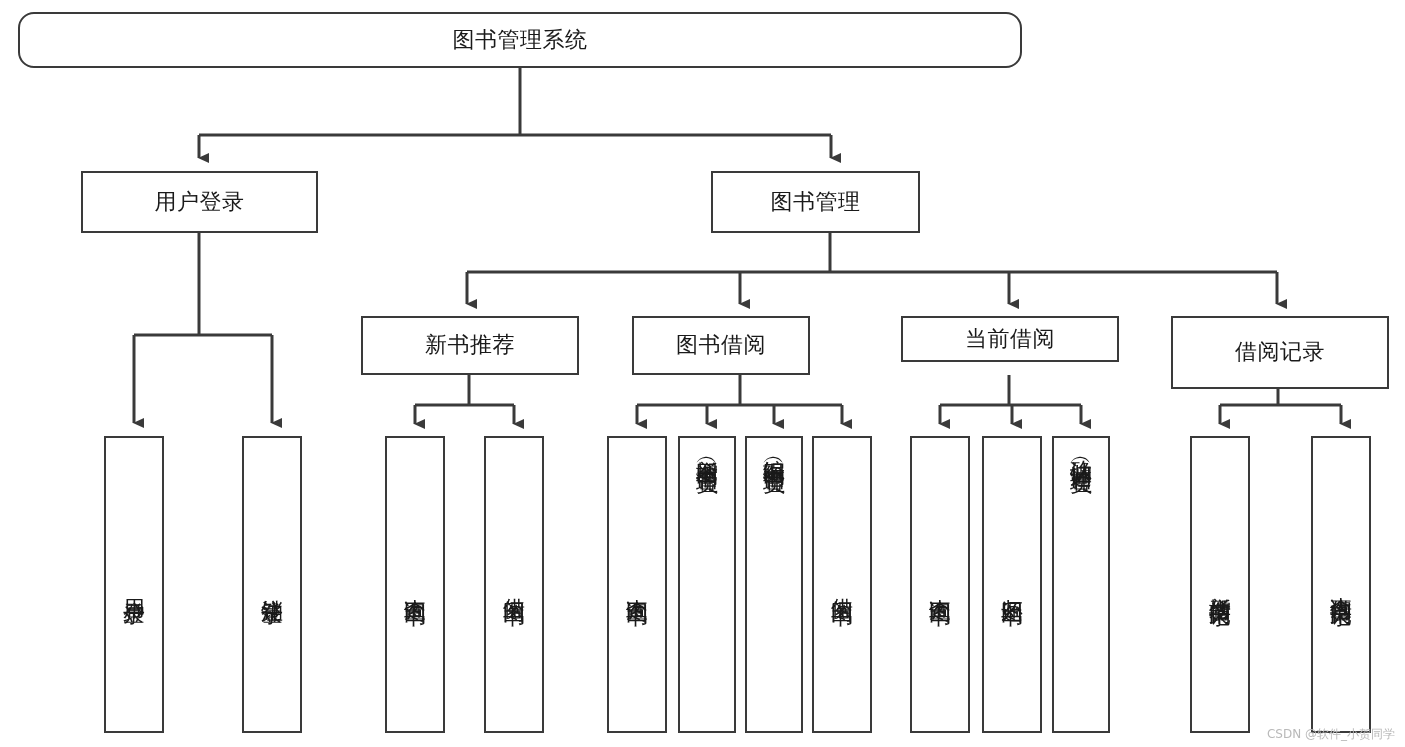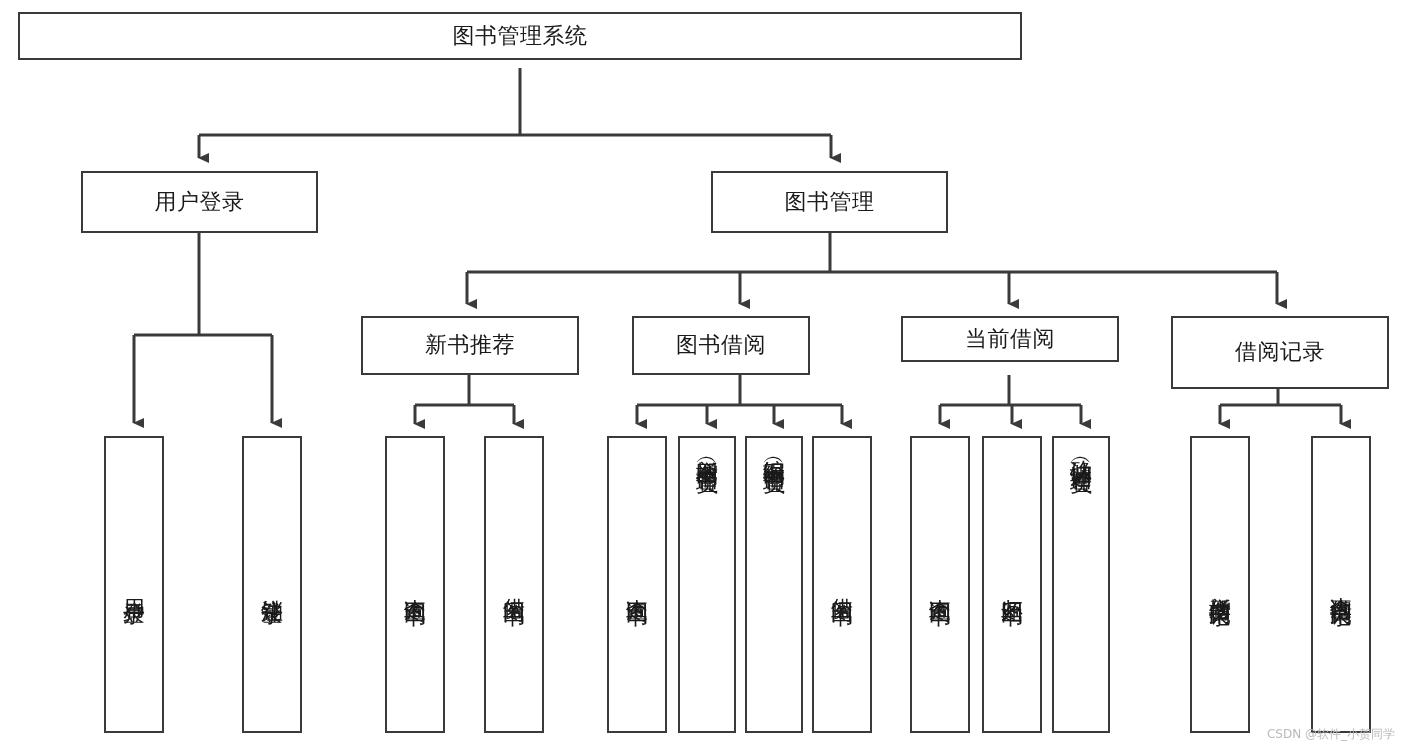--- a/index.html
+++ b/index.html
@@ -121,28 +121,28 @@
     </g>
 
     <g stroke="#3a3a3a" stroke-width="3" fill="none">
       <path d="M1278,375 L1278,405"></path>
       <path d="M1220,405 L1341,405"></path>
       <path d="M1220,405 L1220,424" marker-end="url(#arrowhead)"></path>
       <path d="M1341,405 L1341,424" marker-end="url(#arrowhead)"></path>
     </g>
   </svg>
 
-  <div class="node-box" style="left:18px; top:12px; width:1004px; height:48px;">
+  <div class="node-box" style="left:18px; top:12px; width:1004px; height:56px;border-radius:16px;">
     <span class="node-label-h">图书管理系统</span>
   </div>
 
   <div class="node-box" style="left:81px; top:171px; width:237px; height:62px;">
     <span class="node-label-h">用户登录</span>
   </div>
-  <div class="node-box" style="left:711px; top:171px; width:237px; height:62px;">
+  <div class="node-box" style="left:711px; top:171px; width:209px; height:62px;">
     <span class="node-label-h">图书管理</span>
   </div>
 
   <div class="node-box" style="left:361px; top:316px; width:218px; height:59px;">
     <span class="node-label-h">新书推荐</span>
   </div>
   <div class="node-box" style="left:632px; top:316px; width:178px; height:59px;">
     <span class="node-label-h">图书借阅</span>
   </div>
   <div class="node-box" style="left:901px; top:316px; width:218px; height:46px;">

